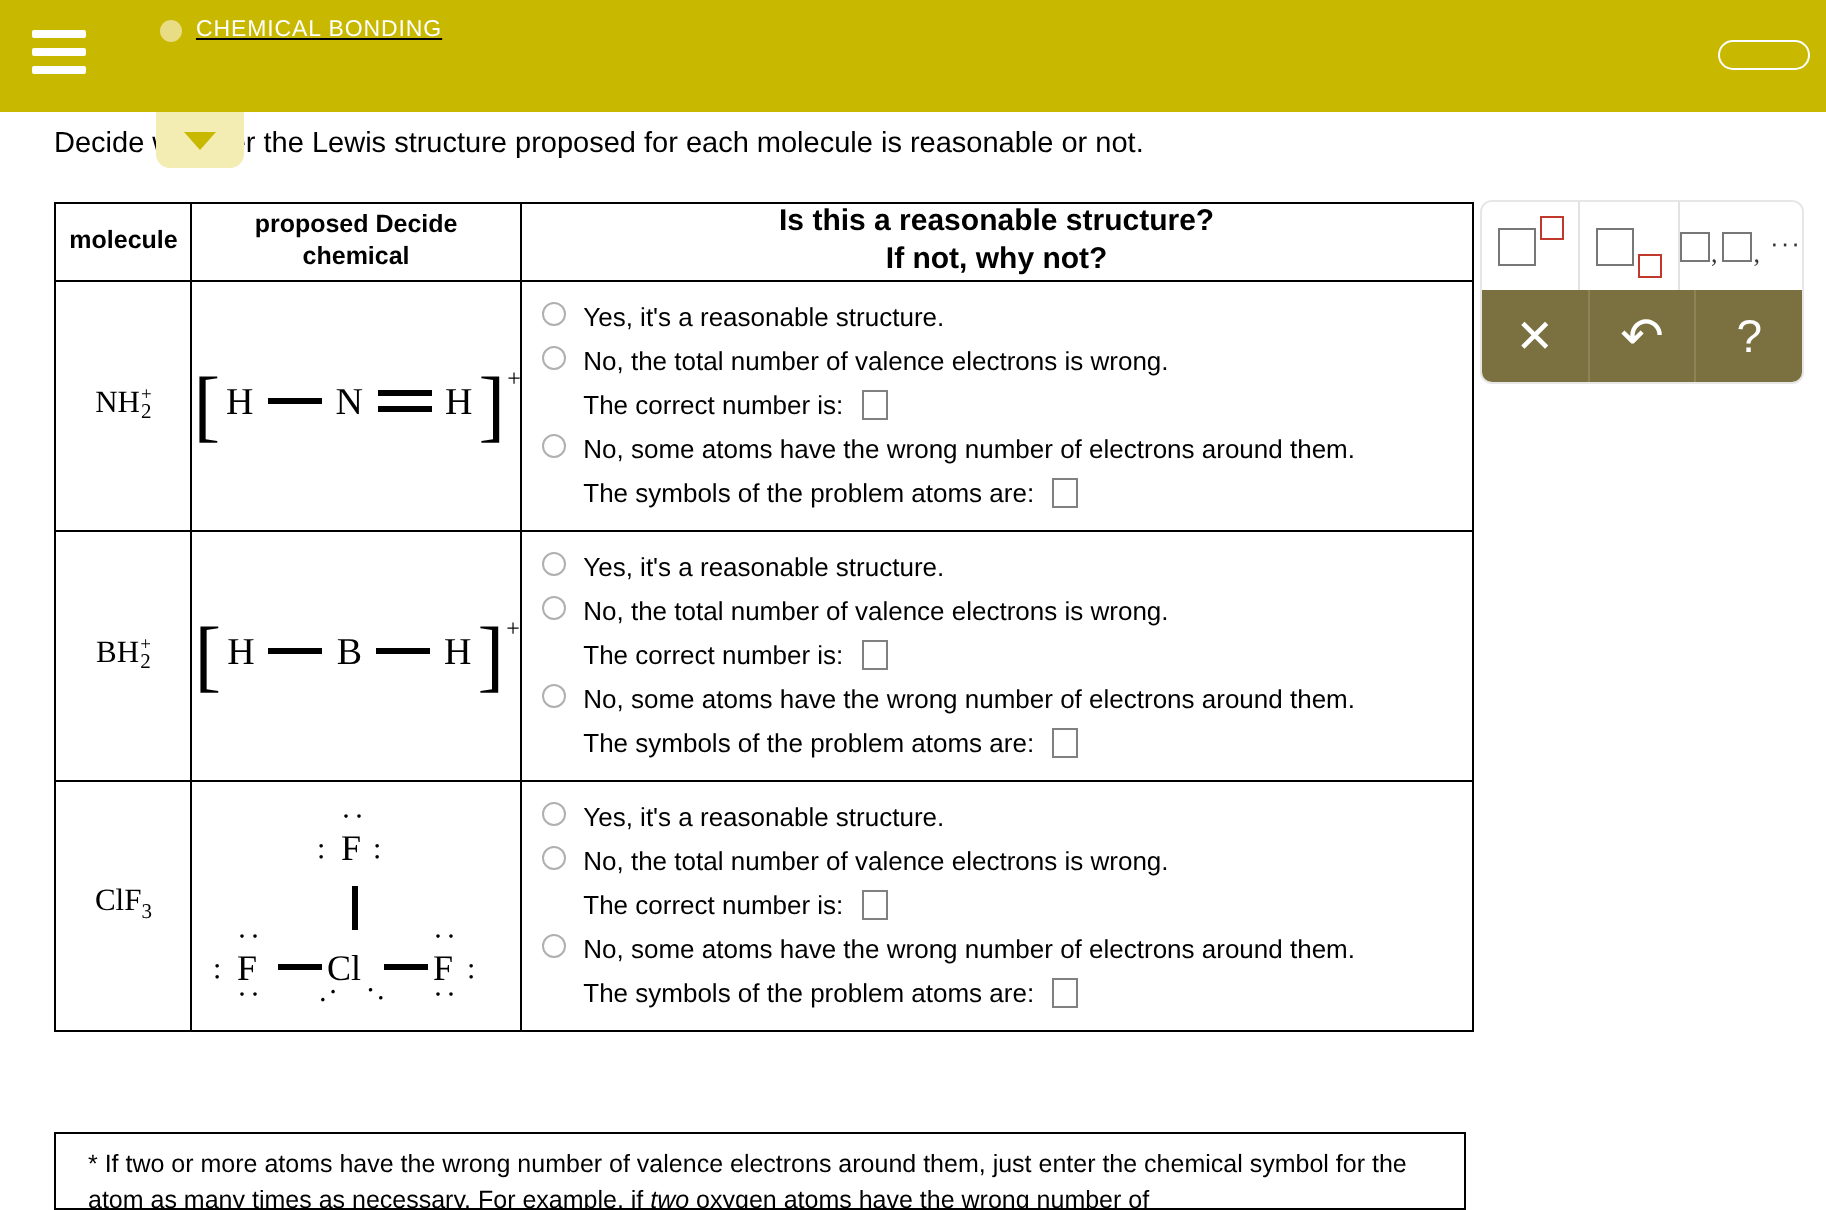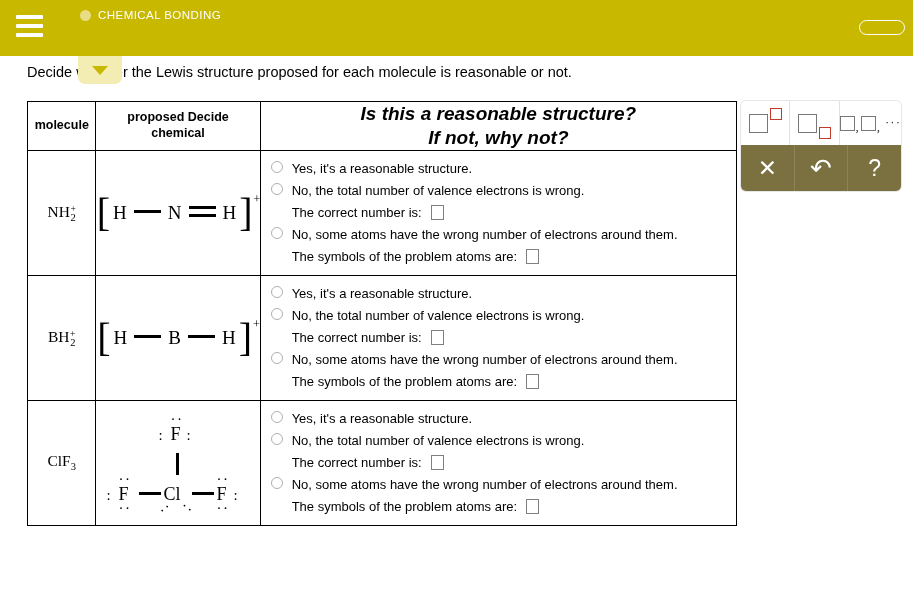--- a/index.html
+++ b/index.html
@@ -23,21 +23,21 @@
     width: 27px; height: 22px;
     display: flex; flex-direction: column; justify-content: space-between;
     cursor: pointer;
   }
   .hamburger span {
     display: block; height: 4px; width: 100%;
     background: #ffffff; border-radius: 1px;
   }
   .hdr-cat {
     position: absolute; left: 80px; top: 9px;
-    display: flex; align-items: center; gap: 7px;
+    display: flex; align-items: center; gap: 7px; text-decoration: underline;
   }
   .cat-dot {
     width: 11px; height: 11px; border-radius: 50%;
     background: #e8dc84; display:block;
   }
   .cat-label {
     color: #ffffff; font-size: 11.5px; letter-spacing: .45px;
     font-family: "Liberation Sans", sans-serif;
   }
   .hdr-title {
@@ -83,21 +83,21 @@
   .tbl td, .tbl th { border: 1px solid #000; padding: 0; vertical-align: middle; }
   .col-mol { width: 68px; }
   .col-lewis { width: 163px; }
   .col-ans { width: 473px; }
 
   .th-cell {
     text-align: center; font-weight: bold; font-size: 12.5px;
     font-family: "Liberation Sans", sans-serif;
     padding: 9px 4px; line-height: 1.25; color:#000;
   }
-  .th-ans { font-size: 19px; font-style: italic; }
+  .th-ans { font-size: 15px; }
 
   .mol-cell { text-align: center; font-family: "Liberation Serif", serif; font-size: 15px; color:#000; }
   .lewis-cell { text-align: center; font-family: "Liberation Serif", serif; color: #000; }
 
   
   .formula { display: inline-block; white-space: nowrap; font-family: "Liberation Serif", serif; font-size: 15.5px; }
   .stack {
     display: inline-flex; flex-direction: column;
     vertical-align: middle; line-height: 1; margin-left: .5px;
     position: relative; top: 1px;
@@ -386,20 +386,23 @@
             <div class="sub-row">
               <span class="sub-text">The symbols of the problem atoms are:</span>
               <span class="inputbox"></span>
             </div>
           </div>
         </td>
       </tr>
     </tbody>
   </table>
 
+  <div class="footnote">
+    <span>* If two or more atoms have the wrong number of valence electrons around them, just enter the chemical symbol for the atom as many times as necessary. For example, if </span><i>two</i><span> oxygen atoms have the wrong number of</span>
+  </div>
 
   <div class="toolbar">
     <div class="tb-row tb-top">
       <div class="tb-cell">
         <span class="sup-icon">
           <span class="gbox"></span>
           <span class="rbox"></span>
         </span>
       </div>
       <div class="tb-cell">

